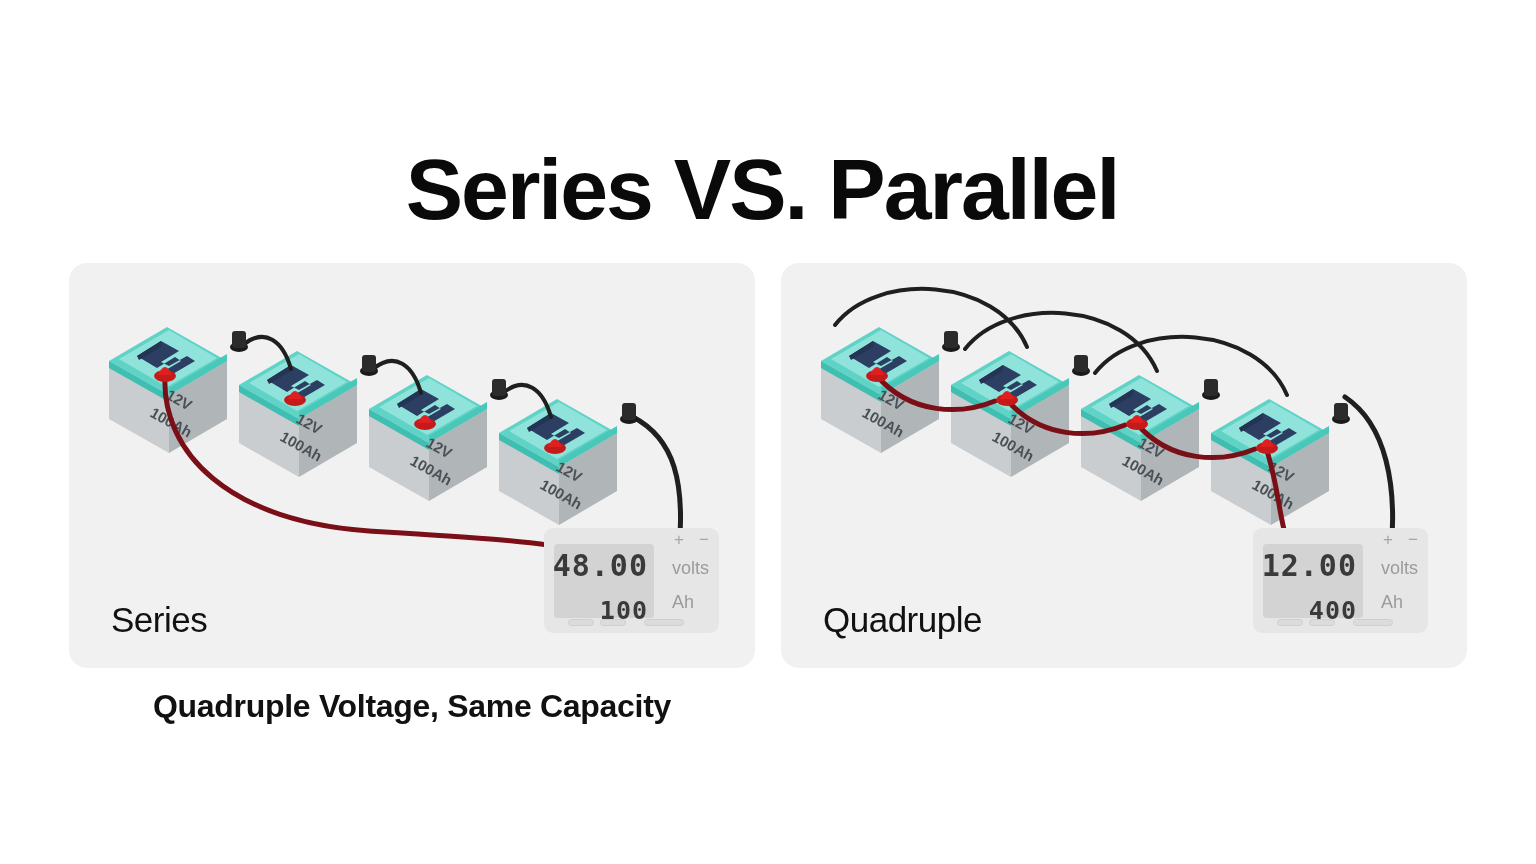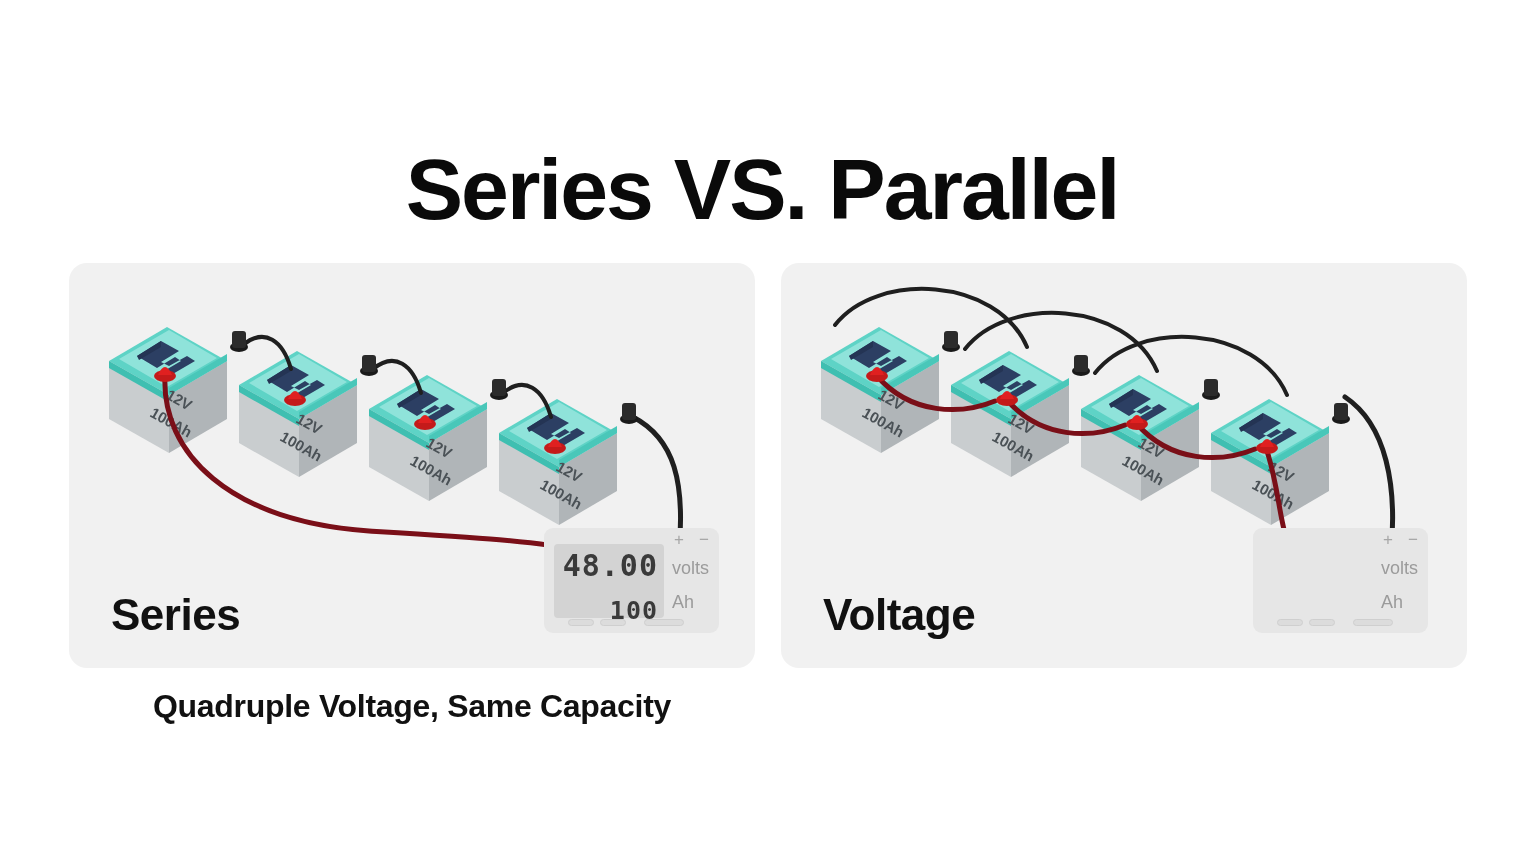--- a/index.html
+++ b/index.html
@@ -41,22 +41,22 @@
     background: #f1f1f1;
     border-radius: 18px;
   }
   #panel-series   { left: 69px; }
   #panel-parallel { left: 781px; }
 
   .panel-label {
     position: absolute;
     left: 42px;
     bottom: 28px;
-    font-size: 44px;
-    font-weight: 700;
+    font-size: 35px;
+    font-weight: 400;
     color: #111111;
     letter-spacing: -0.5px;
   }
 
   .caption {
     position: absolute;
     top: 688px;
     width: 686px;
     text-align: center;
     font-size: 32px;
@@ -82,21 +82,21 @@
     height: 105px;
     background: #e6e6e6;
     border-radius: 9px;
   }
   #meter-series   { left: 475px; top: 265px; }
   #meter-parallel { left: 472px; top: 265px; }
 
   .meter-screen {
     position: absolute;
     left: 10px; top: 16px;
-    width: 110px; height: 74px;
+    width: 100px; height: 74px;
     background: #d3d3d3;
     border-radius: 4px;
   }
   .seg-line {
     position: absolute;
     right: 6px;
     font-family: "DejaVu Sans Mono", "Liberation Mono", monospace;
     font-weight: 700;
     color: #3a3a3a;
     letter-spacing: 1px;
@@ -345,27 +345,31 @@
           <rect x="423" y="116" width="14" height="17" rx="3" fill="#2b2b2b"></rect>
         </g>
         <g>
           <ellipse cx="560" cy="156" rx="9" ry="5" fill="#1a1a1a"></ellipse>
           <rect x="553" y="140" width="14" height="17" rx="3" fill="#2b2b2b"></rect>
         </g>
       </g>
     </svg>
 
     <div class="meter" id="meter-parallel">
+      <div class="meter-screen">
+        <div class="seg-line seg-volts">12.00</div>
+        <div class="seg-line seg-ah">400</div>
+      </div>
       <div class="meter-term term-plus">+</div>
       <div class="meter-term term-minus">−</div>
       <div class="meter-units unit-volts">volts</div>
       <div class="meter-units unit-ah">Ah</div>
       <div class="meter-btn btn-a"></div>
       <div class="meter-btn btn-b"></div>
       <div class="meter-btn btn-c"></div>
     </div>
 
-    <div class="panel-label">Voltage</div>
+    <div class="panel-label">Quadruple</div>
   </div>
 
   <div class="caption" id="caption-series">Quadruple Voltage, Same Capacity</div>
 
 </div>
 
 </body></html>

